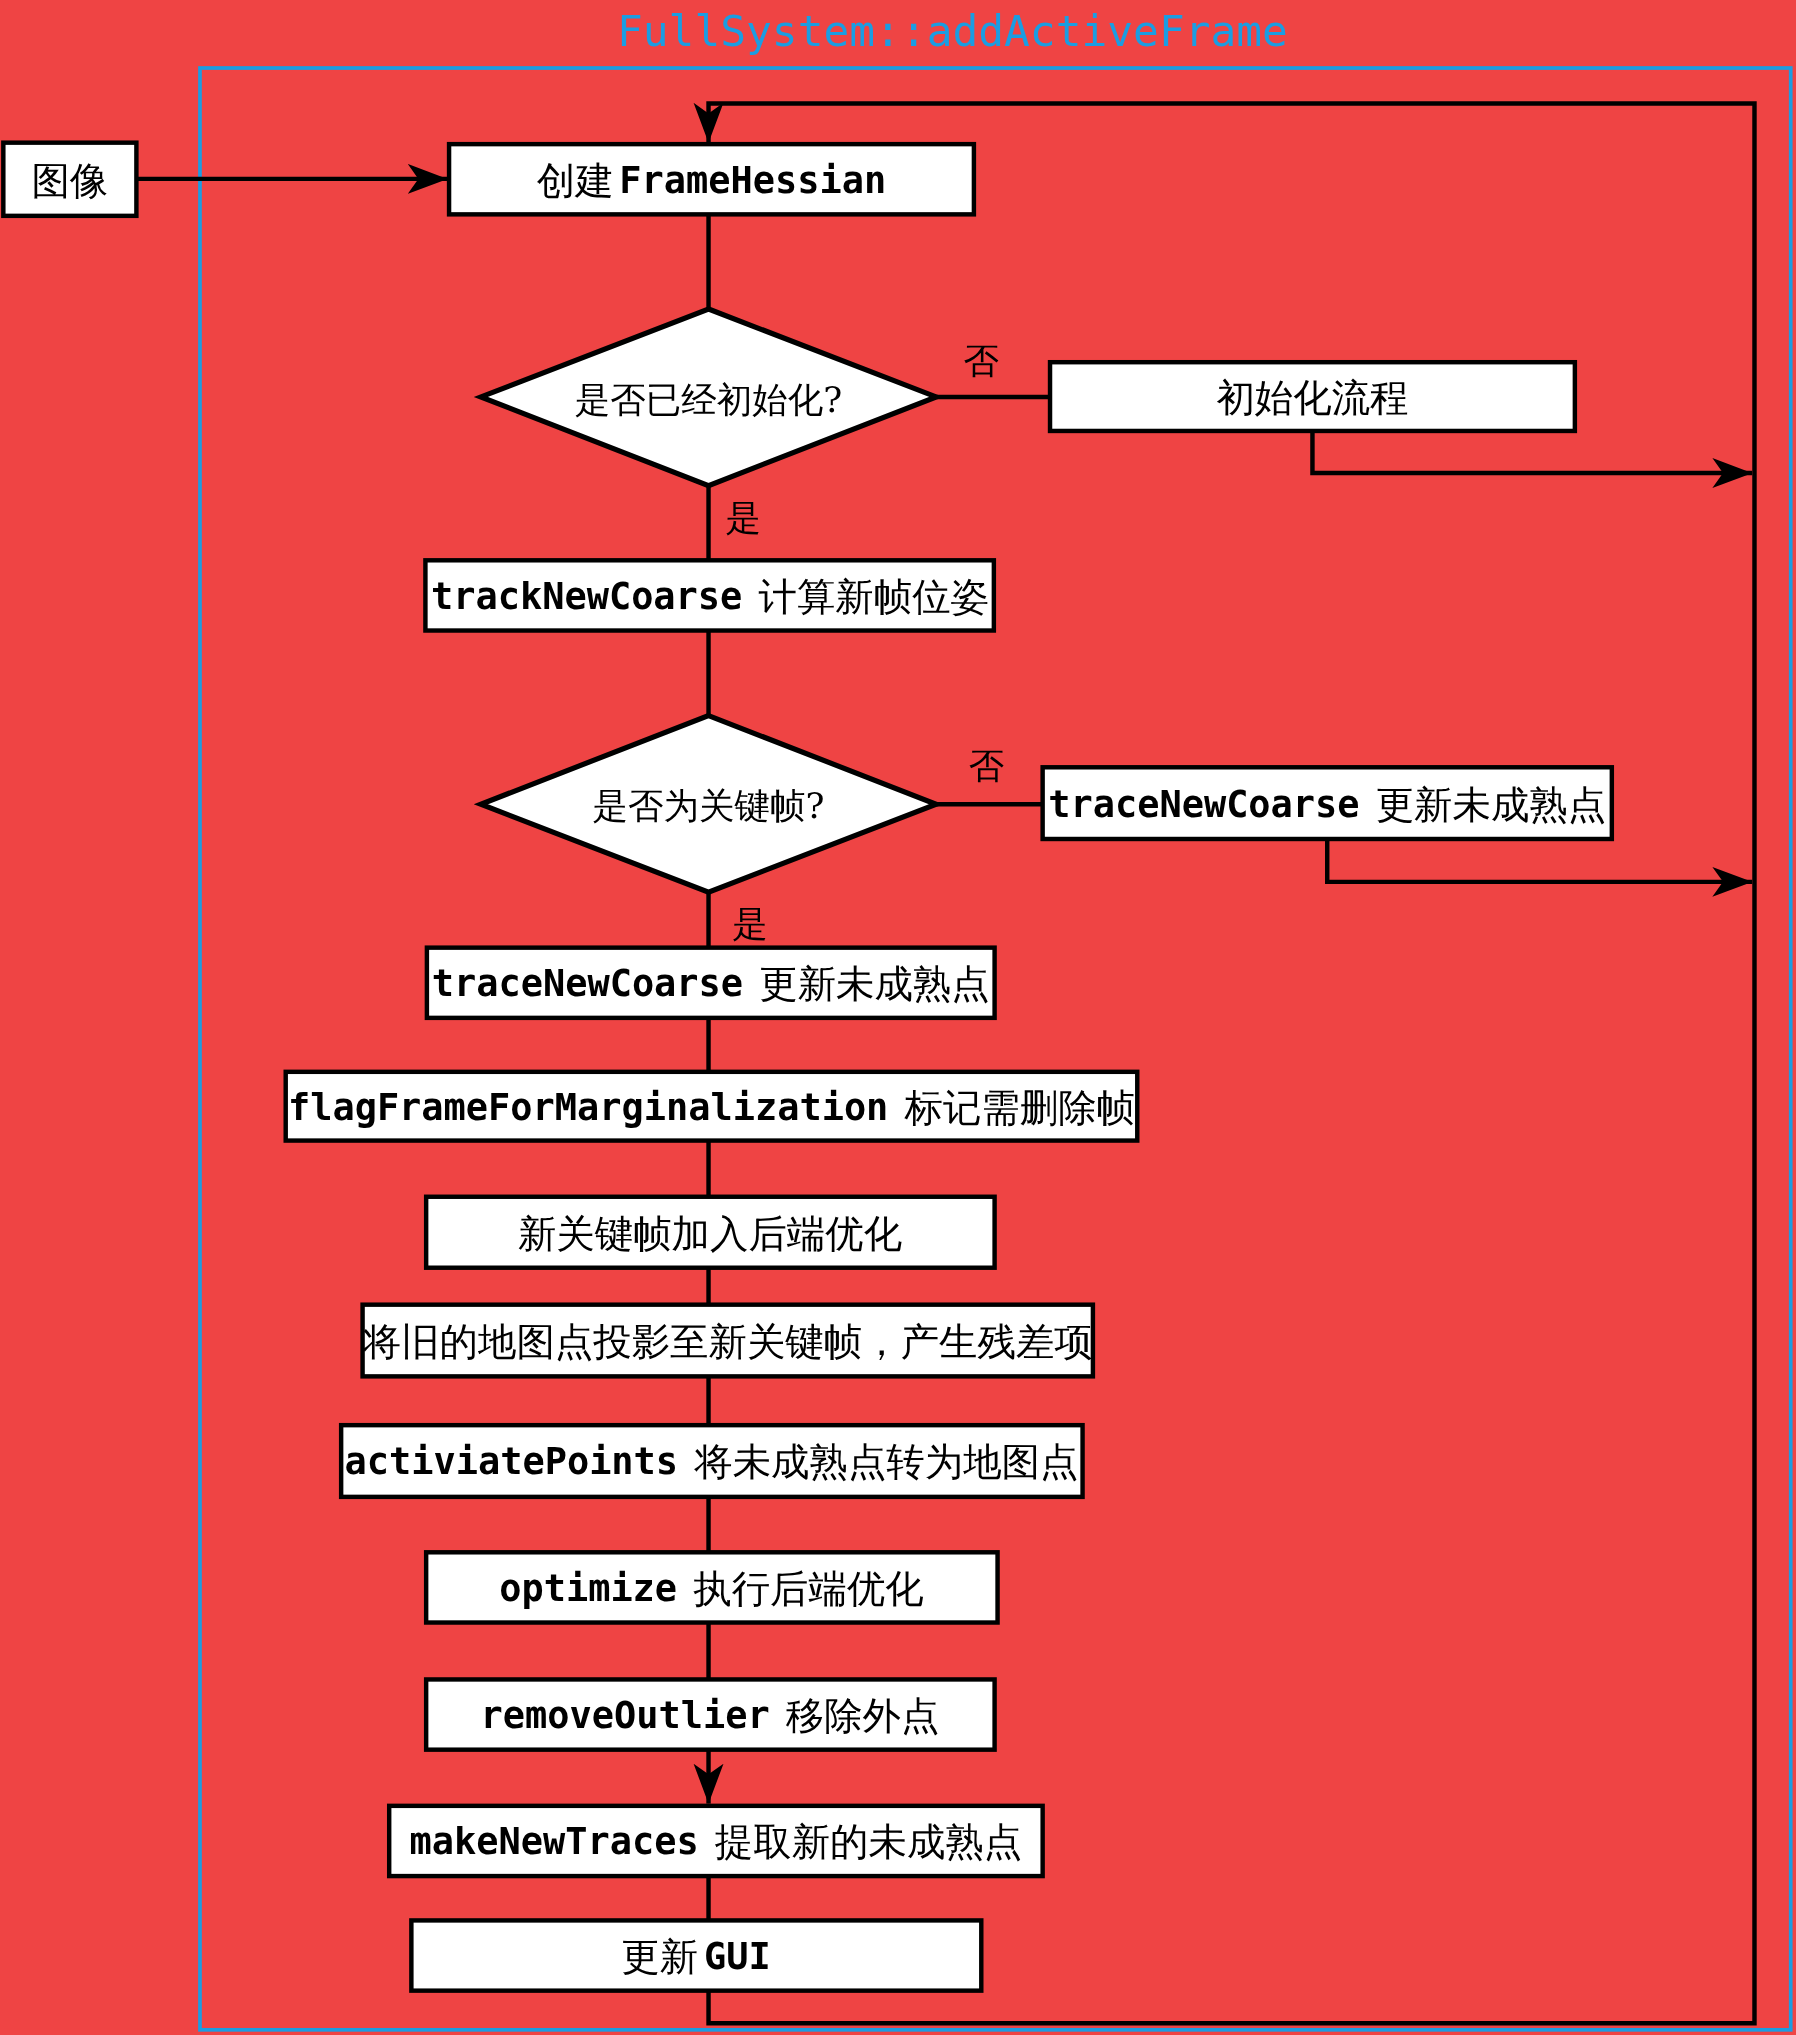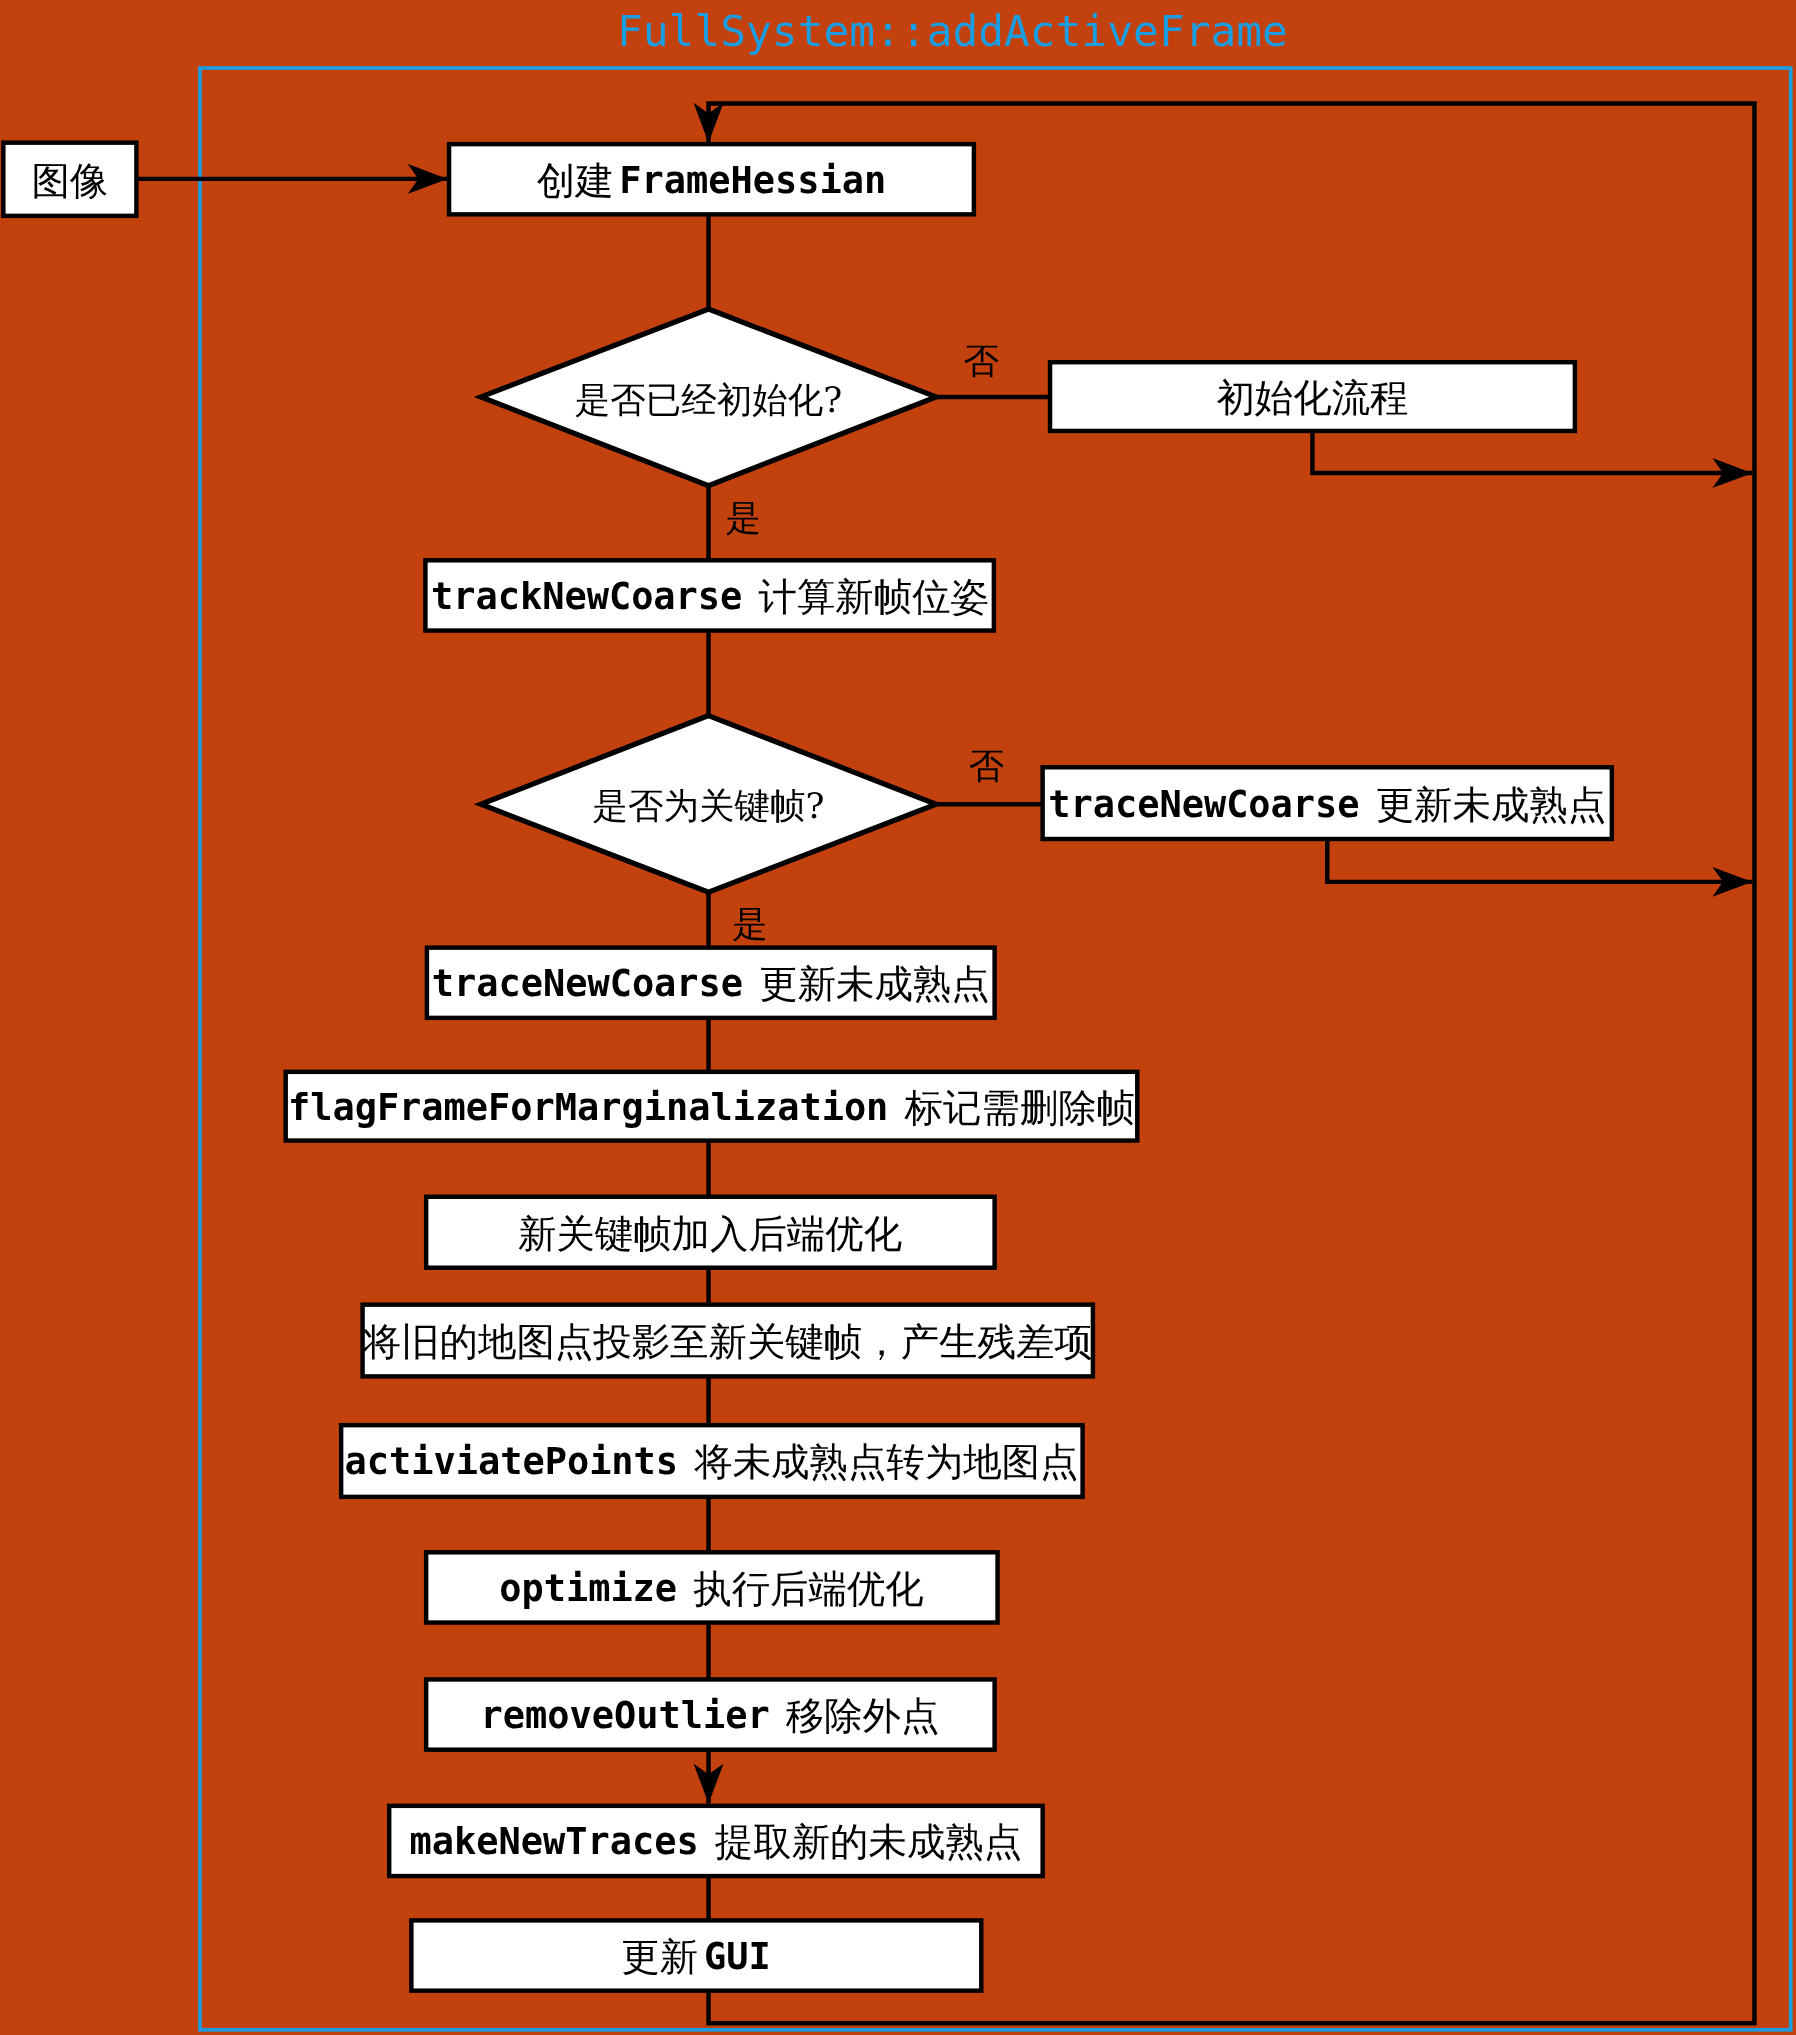--- a/index.html
+++ b/index.html
@@ -1,20 +1,20 @@
 <!DOCTYPE html>
 <html style="font-size:12px"><head>
 <meta charset="utf-8">
 <style>
   html, body { margin: 0; padding: 0; background: #ffffff; }
   .stage {
     position: relative;
     width: 1797px;
     height: 2035px;
-    background: #c2410c;
+    background: #ef4444;
     font-family: "DejaVu Sans", sans-serif;
   }
   svg { display: block; }
   .box     { fill: #ffffff; stroke: #000000; stroke-width: 6; }
   .diamond { fill: #ffffff; stroke: #000000; stroke-width: 7; }
   .ln      { stroke: #000000; stroke-width: 6; fill: none; }
   .frame   { fill: none; stroke-width: 5; }
   .title   { font-family: "DejaVu Sans Mono", monospace; font-size: 58px; }
   .code    { font-family: "DejaVu Sans Mono", monospace; font-weight: bold; font-size: 50px; fill: #000000; }
   .zh      { font-family: "DejaVu Serif", "Liberation Serif", serif; font-size: 52px; fill: #000000; }

